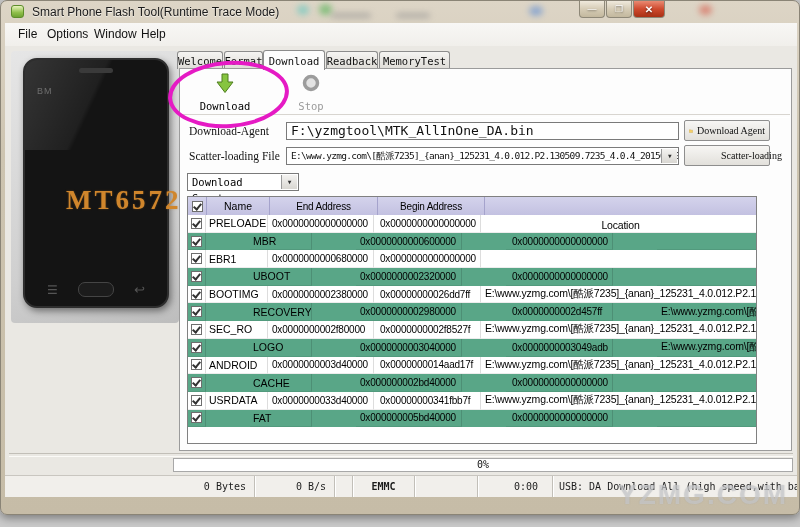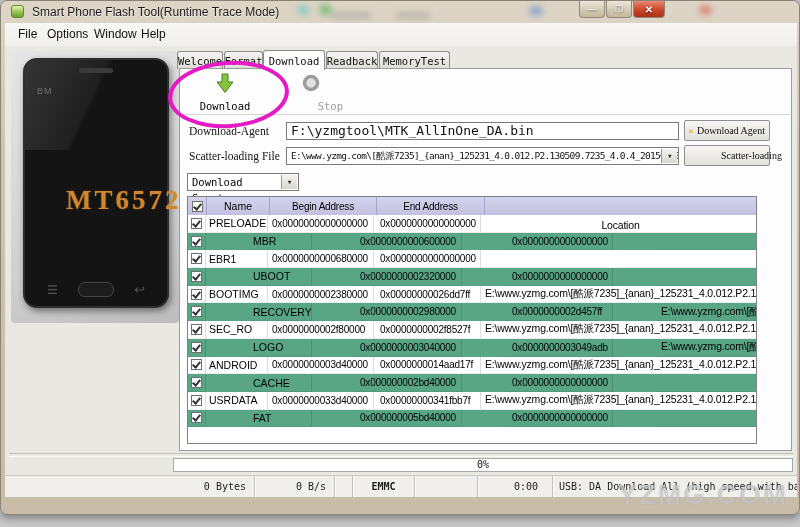--- a/index.html
+++ b/index.html
@@ -51,21 +51,21 @@
   .tab{position:absolute;top:50px;height:18px;box-sizing:border-box;border:1px solid #8c8c8c;border-bottom:none;
        border-radius:3px 3px 0 0;background:linear-gradient(#f5f4f2,#dedcd7);
        font-family:"DejaVu Sans Mono",monospace;font-size:10.5px;color:#111;
        display:flex;align-items:center;justify-content:center;z-index:2;}
   .tab.active{top:49px;height:20px;background:#fdfdfd;z-index:4;font-weight:bold;font-weight:normal;}
   
   .panel{position:absolute;left:178px;top:67px;width:613px;height:383px;background:#fdfdfd;
          border:1px solid #9b9b9b;box-sizing:border-box;z-index:3;}
   .tool-btn{position:absolute;top:72px;width:64px;height:40px;text-align:center;z-index:4;}
   .tool-btn .lbl{font-family:"DejaVu Sans Mono",monospace;font-size:10.5px;margin-top:2px;}
-  .tool-btn.stop .lbl{color:#9a9a9a;text-align:right;}
+  .tool-btn.stop .lbl{color:#9a9a9a;}
   .separator{position:absolute;left:180px;top:113px;width:609px;height:2px;z-index:4;
              border-top:1px solid #d8d5d0;border-bottom:1px solid #ffffff;}
   .ellipse-annotation{position:absolute;left:167px;top:60px;width:113px;height:59px;border-radius:50%;
              border:4px solid #e51ac4;transform:rotate(-4deg);z-index:9;}
   .fld-label{position:absolute;font-family:"Liberation Serif",serif;font-size:11.5px;color:#111;
              height:18px;line-height:18px;z-index:4;white-space:nowrap;}
   .text-field{position:absolute;left:285px;width:393px;height:18px;background:#fff;border:1px solid #7a7a7a;
              box-sizing:border-box;font-family:"DejaVu Sans Mono",monospace;font-size:13px;color:#111;
              line-height:16px;padding:0 4px;white-space:nowrap;overflow:hidden;z-index:4;}
   .text-field.combo{padding-right:18px;}
@@ -206,22 +206,22 @@
       <span>Download Smart</span>
       <span class="dd-btn">▼</span>
     </div>
 
     <div class="ptable">
       <div class="thead">
         <div class="tc c-cb">
             <span class="cb on"></span>
           </div>
         <div class="tc c-name" style="justify-content:center;padding-left:0;">Name</div>
+        <div class="tc c-addr2" style="justify-content:center;padding-left:0;">End Address</div>
         <div class="tc c-addr" style="justify-content:center;padding-left:0;">Begin Address</div>
-        <div class="tc c-addr2" style="justify-content:center;padding-left:0;">End Address</div>
         <div class="tc c-loc" style="justify-content:center;padding-left:0;border-right:none;margin-top:28px;">Location</div>
       </div>
       <div id="tbody">
           <div class="trow">
             <div class="tc c-cb">
               <span class="cb on"></span>
             </div>
             <div class="tc c-name">PRELOADER</div>
             <div class="tc c-addr">0x0000000000000000</div>
             <div class="tc c-addr2">0x0000000000000000</div>

